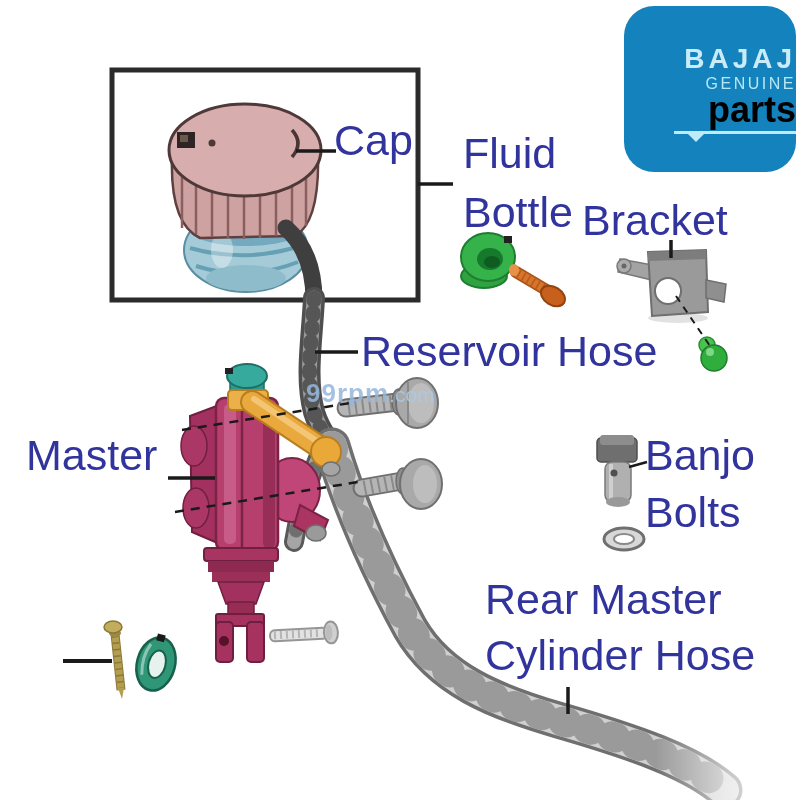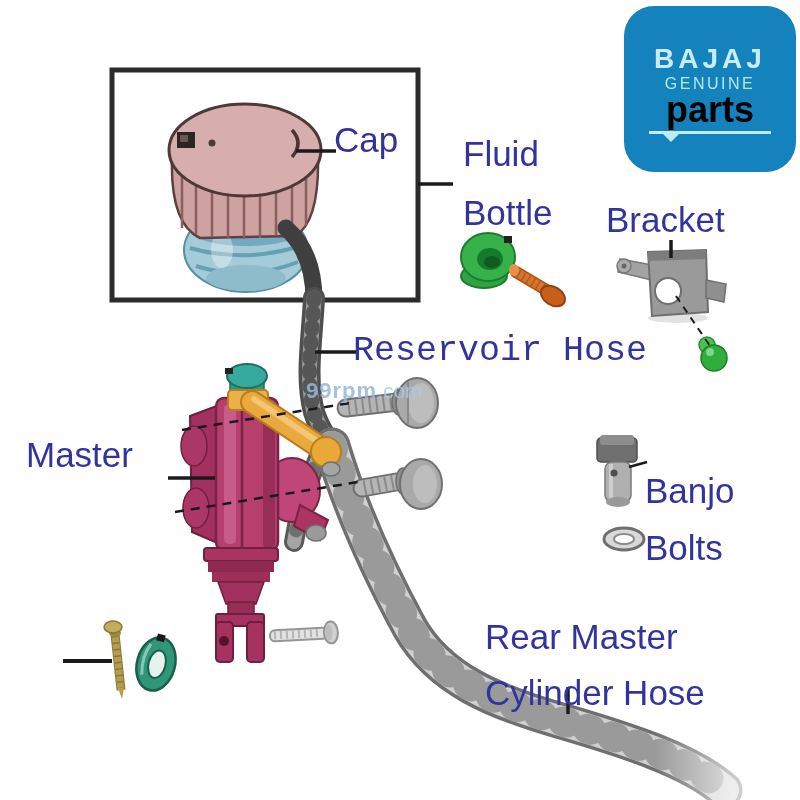--- a/index.html
+++ b/index.html
@@ -3,32 +3,32 @@
 <meta charset="utf-8">
 <style>
   html,body{margin:0;padding:0;background:#fff;}
   #stage{
     position:relative;width:800px;height:800px;overflow:hidden;background:#ffffff;
     font-family:"Liberation Sans",sans-serif;
   }
   #illustration{position:absolute;left:0;top:0;z-index:2;}
   .callout{
     position:absolute;z-index:3;color:var(--label-text,#32349d);
-    font-size:35px;line-height:56px;white-space:nowrap;letter-spacing:0px;
+    font-size:43px;line-height:56px;white-space:nowrap;letter-spacing:0px;
   }
   .wm{
     position:absolute;z-index:4;display:flex;align-items:baseline;opacity:.85;
     color:var(--watermark,#9ab9dc);left:306px;top:378px;
   }
-  .wm .wm-main{font-size:22px;font-weight:bold;letter-spacing:1px;}
+  .wm .wm-main{font-size:26px;font-weight:bold;letter-spacing:1px;}
   .wm .wm-suffix{font-size:21px;font-weight:normal;color:#a9cbe9;}
   .logo{
     position:absolute;z-index:3;left:624px;top:6px;width:172px;height:166px;
     background:var(--logo-bg,#1482bc);border-radius:30px;
-    display:flex;flex-direction:column;align-items:center;justify-content:center;
+    display:flex;flex-direction:column;align-items:flex-end;justify-content:center;
   }
   .logo-brand{
     color:var(--logo-text-light,#c9ecf8);font-size:28px;font-weight:bold;
     letter-spacing:4px;line-height:30px;
   }
   .logo-genuine{
     color:#b5e7f6;font-size:16px;letter-spacing:2.5px;line-height:20px;
   }
   .logo-parts{
     color:#000000;font-size:36px;font-weight:bold;line-height:36px;margin-top:-2px;
@@ -245,38 +245,38 @@
 
   <div class="callout" style="left:334px;top:112px;">
     <div>Cap</div>
   </div>
 
   <div class="callout" style="left:455px;top:124px;line-height:59px;margin-left:8px;">
     <div>Fluid</div>
     <div>Bottle</div>
   </div>
 
-  <div class="callout" style="left:606px;top:192px;">
+  <div class="callout" style="left:582px;top:192px;">
     <div>Bracket</div>
   </div>
 
-  <div class="callout" style="left:353px;top:323px;font-family:Liberation Mono, monospace;">
+  <div class="callout" style="left:361px;top:323px;">
     <div>Reservoir Hose</div>
   </div>
 
   <div class="callout" style="left:26px;top:427px;">
     <div>Master</div>
   </div>
 
-  <div class="callout" style="left:645px;top:427px;line-height:57px;margin-top:35px;">
+  <div class="callout" style="left:645px;top:427px;line-height:57px;">
     <div>Banjo</div>
     <div>Bolts</div>
   </div>
 
-  <div class="callout" style="left:485px;top:571px;margin-top:38px;">
+  <div class="callout" style="left:485px;top:571px;">
     <div>Rear Master</div>
     <div>Cylinder Hose</div>
   </div>
 
   <div class="logo">
     <div class="logo-brand">BAJAJ</div>
     <div class="logo-genuine">GENUINE</div>
     <div class="logo-parts">parts</div>
     <div class="logo-rule">
         <span class="chev"></span>

